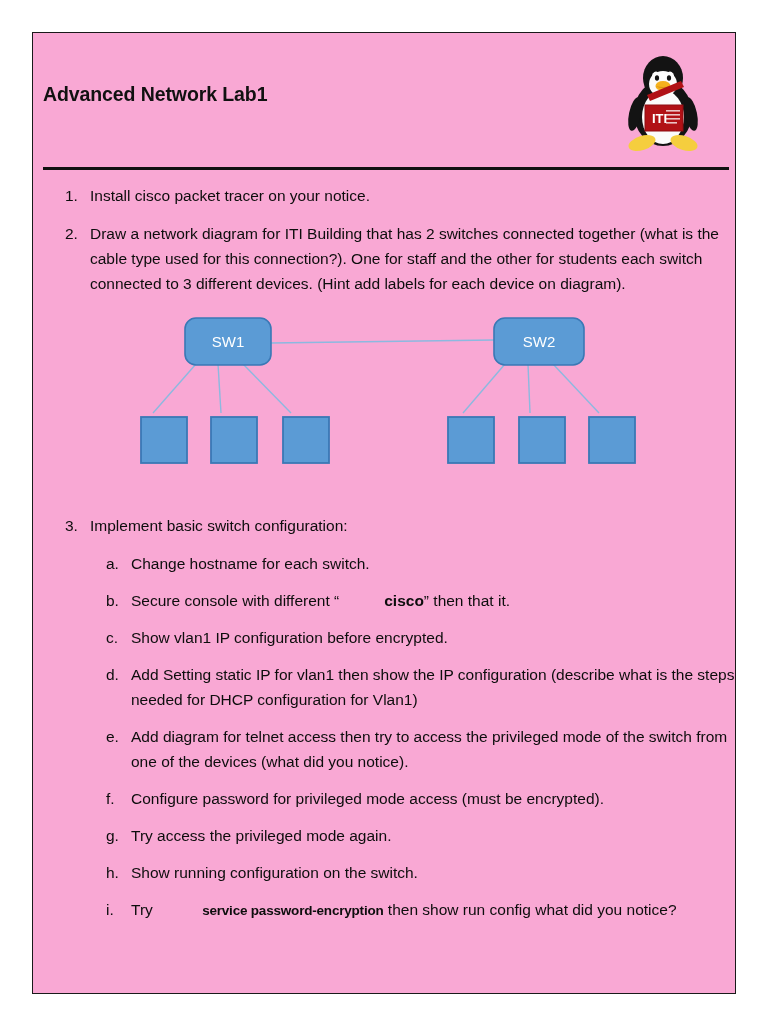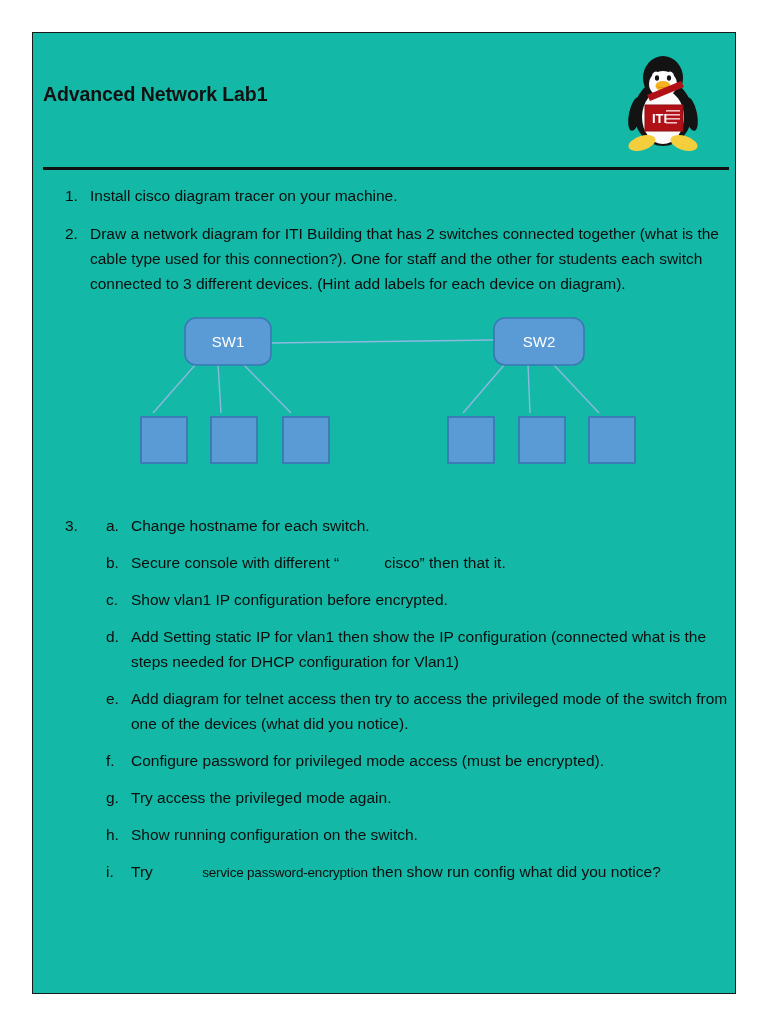--- a/index.html
+++ b/index.html
@@ -16,21 +16,21 @@
   }
 
   #page {
     position: absolute;
     left: 32px;
     top: 32px;
     width: 704px;
     height: 962px;
     border: 1.5px solid #1a1a1a;
     box-sizing: border-box;
-    background: #14b8a6;
+    background: #f9a8d4;
   }
 
   
   .header {
     position: absolute;
     left: 0;
     top: 0;
     width: 100%;
     height: 136px;
   }
@@ -105,21 +105,21 @@
     font-size: 15.5px;
     line-height: 25px;
   }
   .item-l2 .body {
     font-size: 15.5px;
     line-height: 25px;
     max-width: 600px;
   }
 
   .body b {
-    font-weight: normal;
+    font-weight: bold;
     padding-left: 45px;
   }
   .mono-bold {
     font-family: "Liberation Sans", sans-serif;
     font-weight: bold;
     font-size: 13.5px;
     letter-spacing: -0.2px;
     margin-top: 48px;
   }
 
@@ -184,21 +184,21 @@
       </svg>
     </div>
 
     <div class="rule"></div>
   </div>
 
   <div class="content">
 
     <div class="item item-l1">
       <span class="marker">1.</span>
-      <span class="body">Install cisco diagram tracer on your machine.</span>
+      <span class="body">Install cisco packet tracer on your notice.</span>
     </div>
 
     <div class="item item-l1">
       <span class="marker">2.</span>
       <span class="body">Draw a network diagram for ITI Building that has 2 switches connected together (what is the cable type used for this connection?). One for staff and the other for students each switch connected to 3 different devices. (Hint add labels for each device on diagram).</span>
     </div>
 
     <div class="diagram">
       <svg width="704" height="190" viewBox="0 0 704 190">
 
@@ -223,40 +223,41 @@
         <rect x="250" y="108" width="46" height="46" fill="#5B9BD5" stroke="#3A78B5" stroke-width="1.8"></rect>
 
         <rect x="415" y="108" width="46" height="46" fill="#5B9BD5" stroke="#3A78B5" stroke-width="1.8"></rect>
         <rect x="486" y="108" width="46" height="46" fill="#5B9BD5" stroke="#3A78B5" stroke-width="1.8"></rect>
         <rect x="556" y="108" width="46" height="46" fill="#5B9BD5" stroke="#3A78B5" stroke-width="1.8"></rect>
       </svg>
     </div>
 
     <div class="item item-l1">
       <span class="marker">3.</span>
+      <span class="body">Implement basic switch configuration:</span>
     </div>
 
     <div class="item item-l2">
       <span class="marker">a.</span>
       <span class="body"><span>Change hostname for each switch.</span><b></b><span></span></span>
     </div>
 
     <div class="item item-l2">
       <span class="marker">b.</span>
       <span class="body"><span>Secure console with different “</span><b>cisco</b><span>” then that it.</span></span>
     </div>
 
     <div class="item item-l2">
       <span class="marker">c.</span>
       <span class="body"><span>Show vlan1 IP configuration before encrypted.</span><b></b><span></span></span>
     </div>
 
     <div class="item item-l2">
       <span class="marker">d.</span>
-      <span class="body"><span>Add Setting static IP for vlan1 then show the IP configuration (connected what is the steps needed for DHCP configuration for Vlan1)</span><b></b><span></span></span>
+      <span class="body"><span>Add Setting static IP for vlan1 then show the IP configuration (describe what is the steps needed for DHCP configuration for Vlan1)</span><b></b><span></span></span>
     </div>
 
     <div class="item item-l2">
       <span class="marker">e.</span>
       <span class="body"><span>Add diagram for telnet access then try to access the privileged mode of the switch from one of the devices (what did you notice).</span><b></b><span></span></span>
     </div>
 
     <div class="item item-l2">
       <span class="marker">f.</span>
       <span class="body"><span>Configure password for privileged mode access (must be encrypted).</span><b></b><span></span></span>

